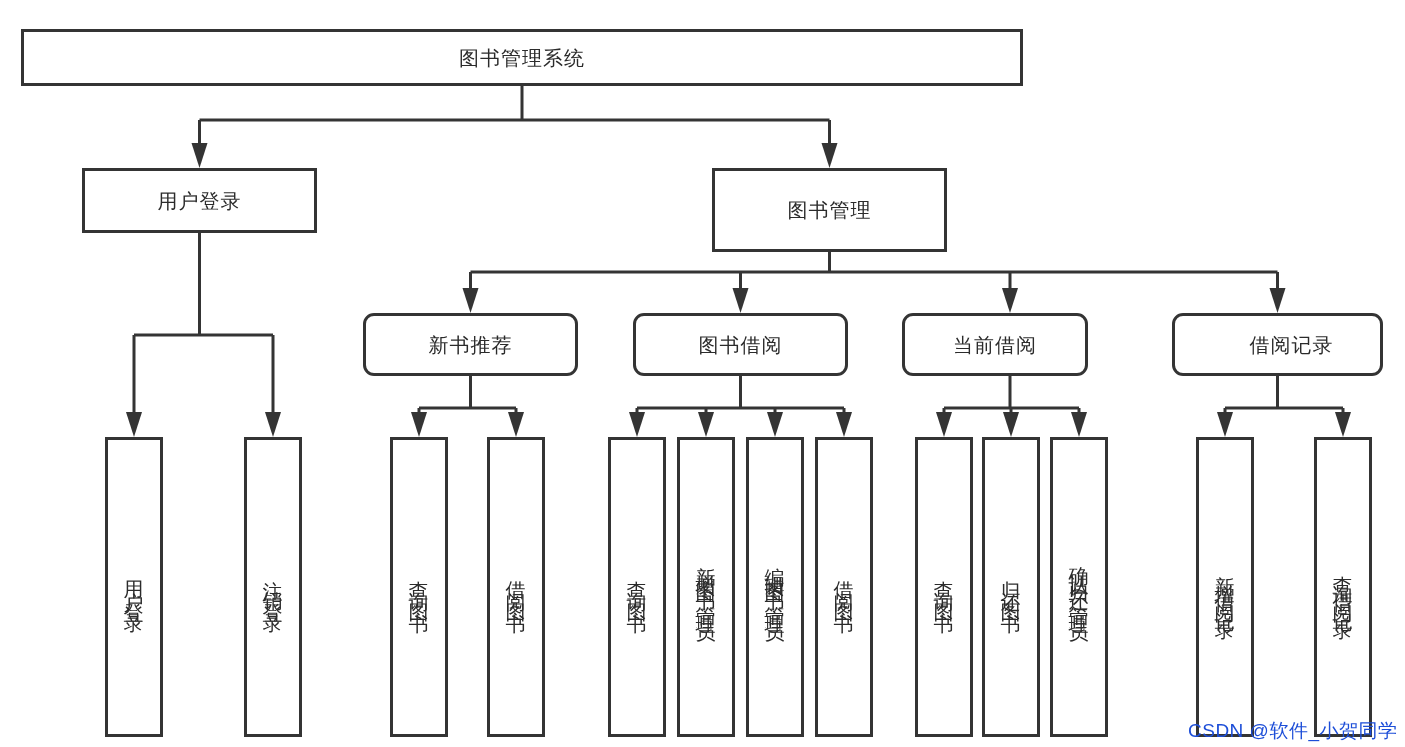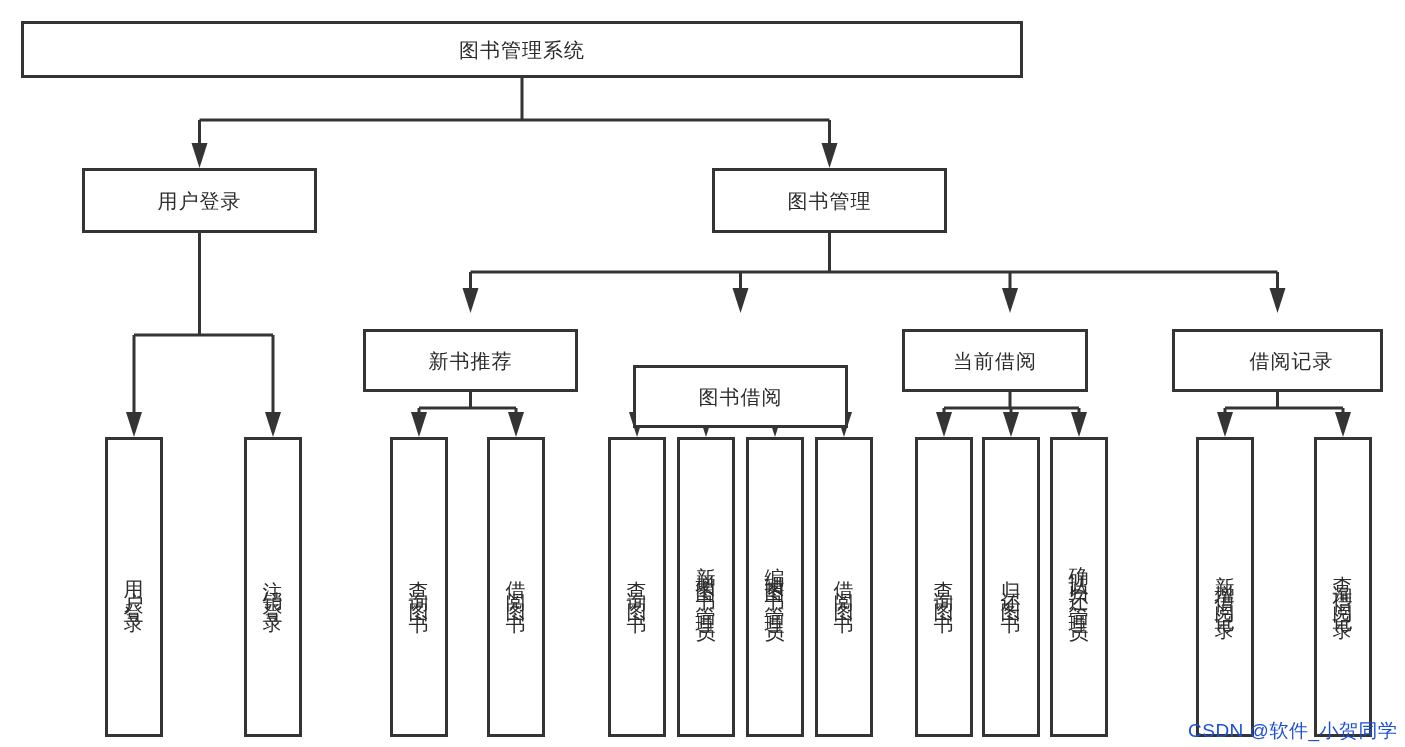--- a/index.html
+++ b/index.html
@@ -31,21 +31,21 @@
     white-space: nowrap;
   }
   .hbox { letter-spacing: 1px; }
   .vbox {
     writing-mode: vertical-lr;
     text-orientation: upright;
     letter-spacing: 11px;
     white-space: normal;
   }
   .leaf { top: 437px; width: 58px; height: 300px; }
-  .l3   { top: 329px; height: 63px; width: 215px; }
+  .l3   { top: 313px; height: 63px; width: 215px; border-radius: 11px; }
   #watermark {
     position: absolute;
     left: 1188px;
     top: 718px;
     font-size: 19px;
     color: #1d4ed8;
     letter-spacing: 0.5px;
     white-space: nowrap;
   }
 </style>
@@ -90,27 +90,27 @@
       <polygon points="767,412 783,412 775,437"></polygon>
       <polygon points="836,412 852,412 844,437"></polygon>
       <polygon points="936,412 952,412 944,437"></polygon>
       <polygon points="1003,412 1019,412 1011,437"></polygon>
       <polygon points="1071,412 1087,412 1079,437"></polygon>
       <polygon points="1217,412 1233,412 1225,437"></polygon>
       <polygon points="1335,412 1351,412 1343,437"></polygon>
     </g>
   </svg>
 
-  <div class="box hbox" style="left:21px; top:21px; width:1002px; height:57px;">图书管理系统</div>
+  <div class="box hbox" style="left:21px; top:29px; width:1002px; height:57px;">图书管理系统</div>
 
   <div class="box hbox" style="left:82px; top:168px; width:235px; height:65px;">用户登录</div>
-  <div class="box hbox" style="left:712px; top:168px; width:235px; height:65px;">图书管理</div>
+  <div class="box hbox" style="left:712px; top:168px; width:235px; height:84px;">图书管理</div>
 
   <div class="box hbox l3" style="left:363px;">新书推荐</div>
-  <div class="box hbox l3" style="left:633px;margin-top:36px;">图书借阅</div>
+  <div class="box hbox l3" style="left:633px;">图书借阅</div>
   <div class="box hbox l3" style="left:902px; width:186px;">当前借阅</div>
   <div class="box hbox l3" style="left:1172px; width:211px;padding-left:28px;">借阅记录</div>
 
   <div class="box vbox leaf" style="left:105px;">用户登录</div>
   <div class="box vbox leaf" style="left:244px;">注销登录</div>
 
   <div class="box vbox leaf" style="left:390px;">查询图书</div>
   <div class="box vbox leaf" style="left:487px;">借阅图书</div>
 
   <div class="box vbox leaf" style="left:608px;">查询图书</div>

